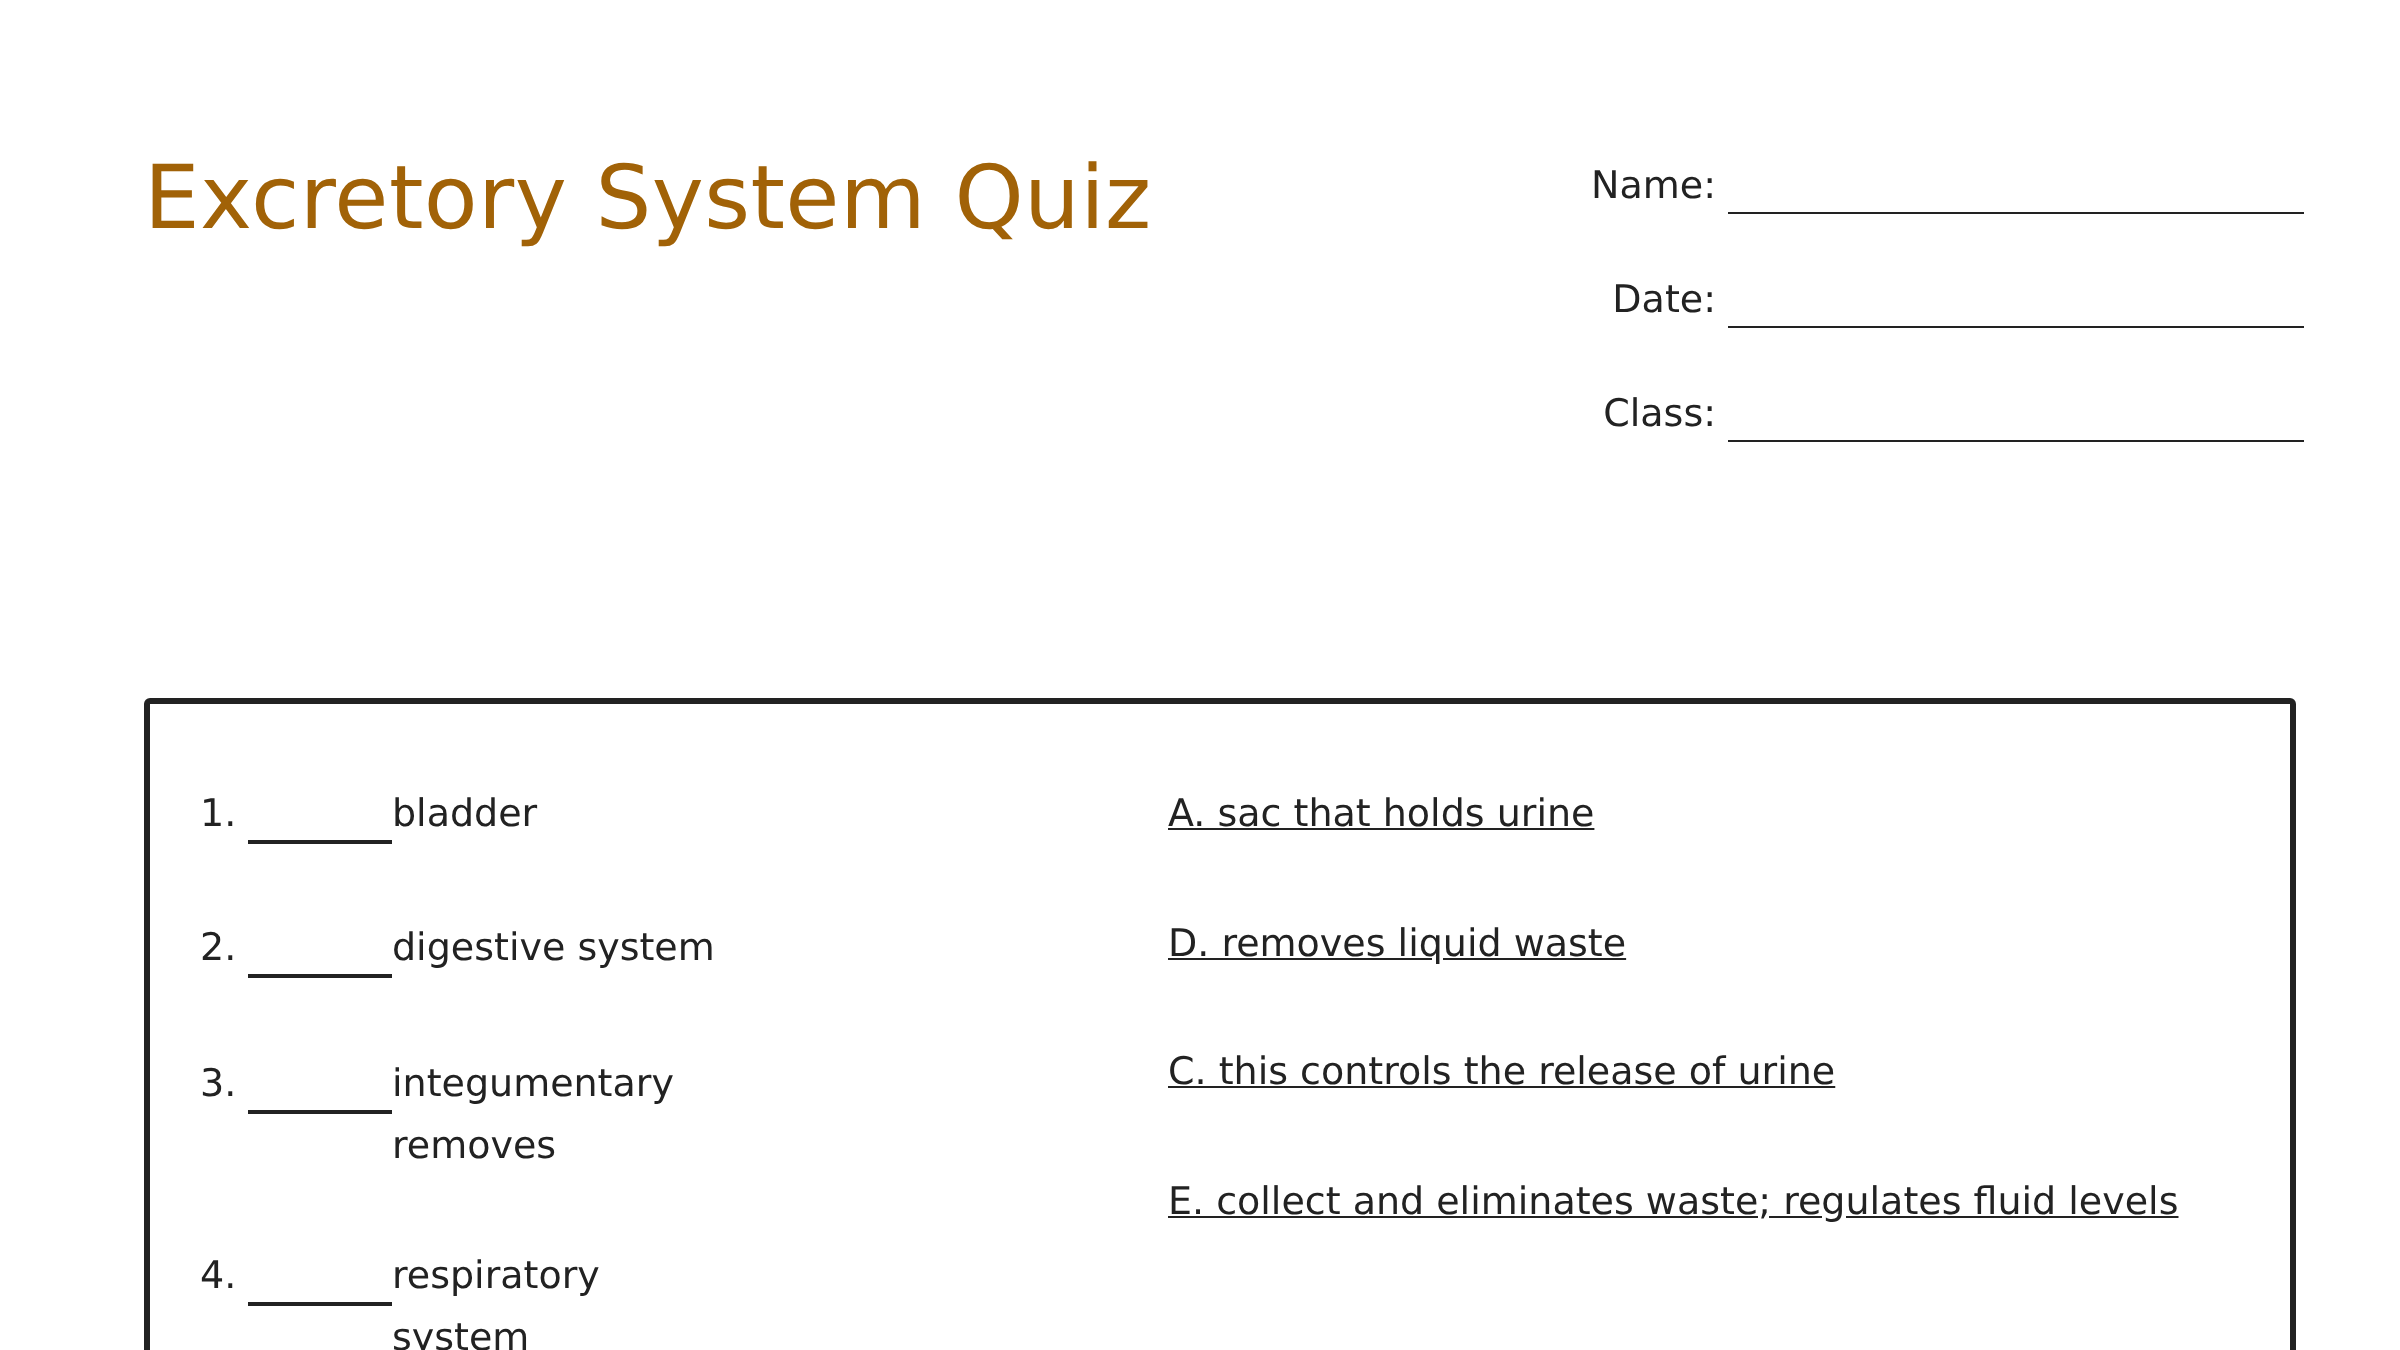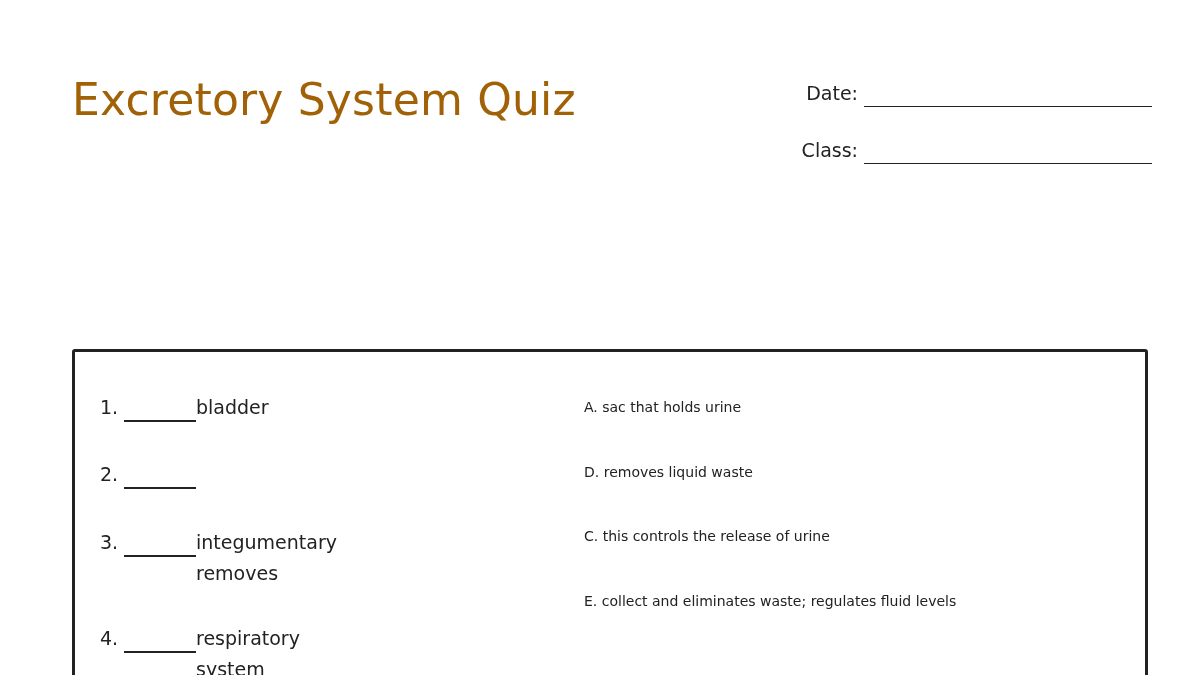--- a/index.html
+++ b/index.html
@@ -30,48 +30,53 @@
   }
   .terms { position: absolute; left: 25px; top: 40px; width: 400px; }
   .term { display: flex; font-size: 19px; line-height: 31px; }
   .term-num { width: 24px; }
   .term-blank {
     width: 72px; border-bottom: 2.5px solid #222; height: 28px; margin-right: 0;
     flex-shrink: 0;
   }
   .term-text { width: 165px; }
   .defs { position: absolute; left: 509px; top: 40px; width: 560px; }
-  .def { font-size: 14px; line-height: 31px; height: 64.5px; white-space: nowrap; }
+  .def { font-size: 19px; line-height: 31px; height: 64.5px; white-space: nowrap; text-decoration: underline; }
 </style>
 </head>
 <body>
 
 <h1 class="title">Excretory System Quiz</h1>
 
 <div class="fields">
+  <div class="field">
+    <span class="field-label">Name:</span>
+    <span class="field-line"></span>
+  </div>
   <div class="field">
     <span class="field-label">Date:</span>
     <span class="field-line"></span>
   </div>
   <div class="field">
     <span class="field-label">Class:</span>
     <span class="field-line"></span>
   </div>
 </div>
 
 <div class="box">
   <div class="terms">
     <div class="term" style="height:67px">
       <span class="term-num">1.</span>
       <span class="term-blank"></span>
       <span class="term-text">bladder</span>
     </div>
     <div class="term" style="height:68px">
       <span class="term-num">2.</span>
       <span class="term-blank"></span>
+      <span class="term-text">digestive system</span>
     </div>
     <div class="term" style="height:96px">
       <span class="term-num">3.</span>
       <span class="term-blank"></span>
       <span class="term-text">integumentary removes</span>
     </div>
     <div class="term" style="height:96px">
       <span class="term-num">4.</span>
       <span class="term-blank"></span>
       <span class="term-text">respiratory system</span>

